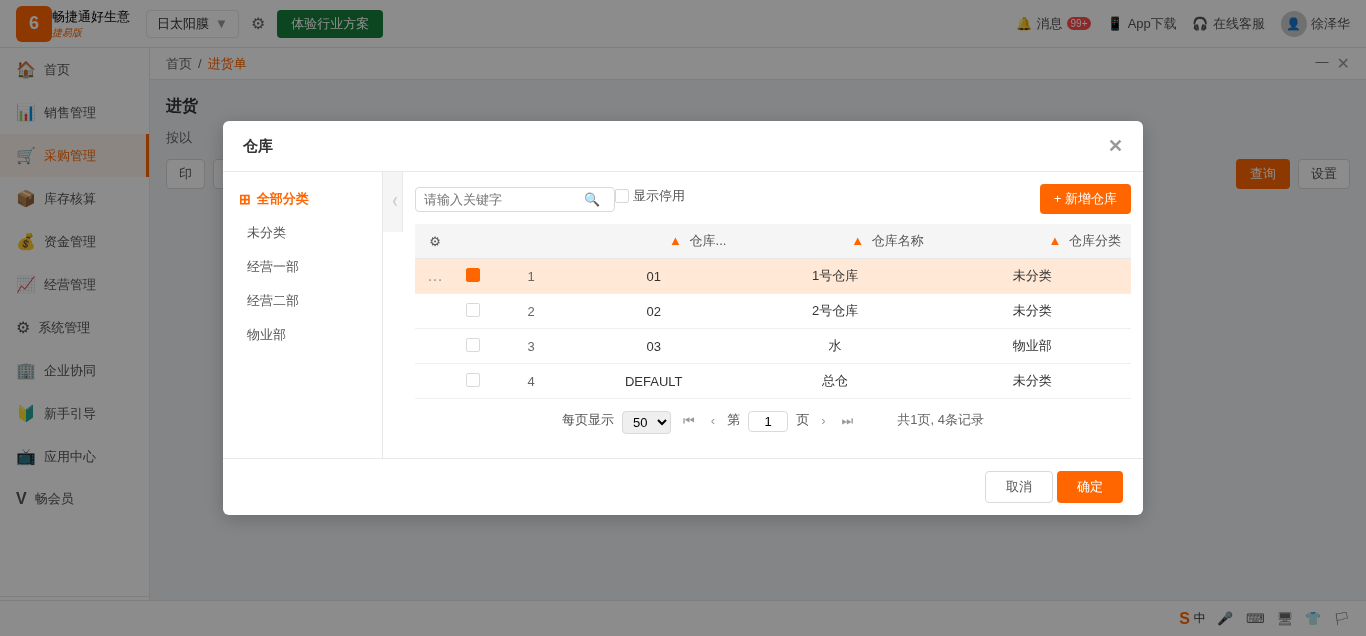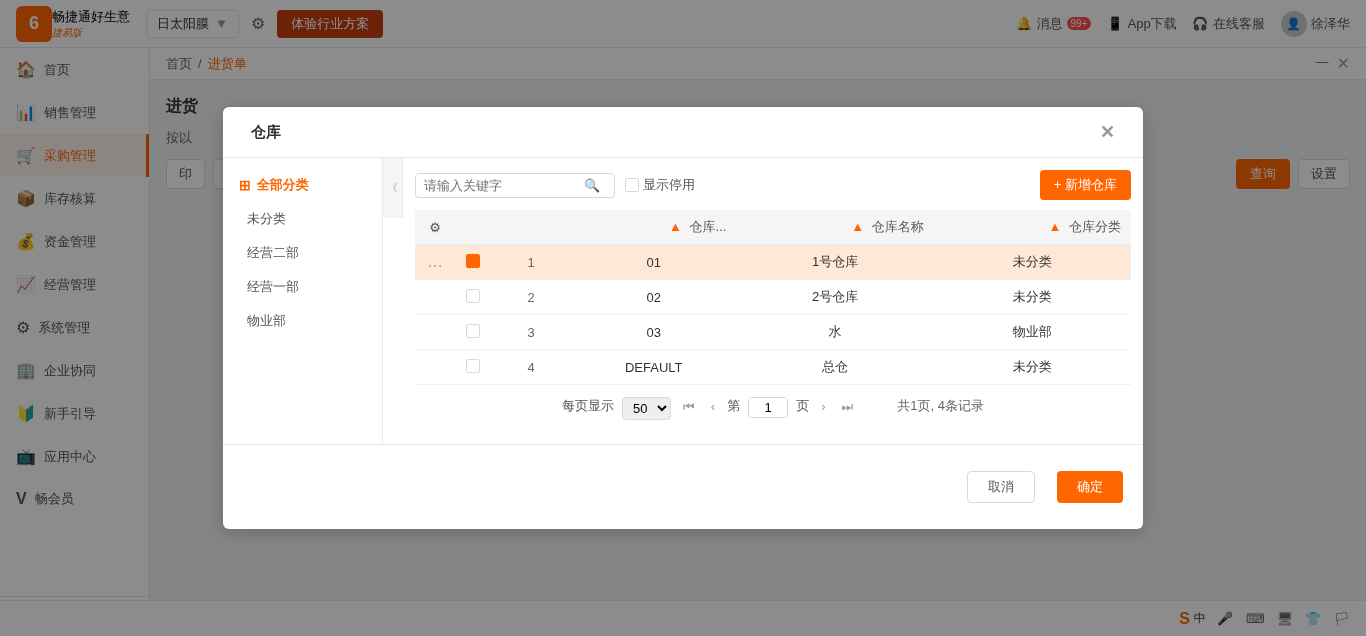--- a/index.html
+++ b/index.html
@@ -30,21 +30,21 @@
     }
     .logo-sub { font-size: 10px; color: #ff6600; font-style: italic; }
     .topbar-store {
       display: flex; align-items: center; color: #333; font-size: 13px;
       padding: 4px 10px; border: 1px solid #e8e8e8; border-radius: 4px;
       cursor: pointer; margin-right: 12px;
     }
     .topbar-store .arrow { margin-left: 6px; color: #999; }
     .topbar-gear { margin-right: 12px; cursor: pointer; color: #666; font-size: 16px; }
     .topbar-trial {
-      background: #c2410c; color: #fff; padding: 5px 14px;
+      background: #15803d; color: #fff; padding: 5px 14px;
       border-radius: 4px; font-size: 13px; cursor: pointer; margin-right: auto;
     }
     .topbar-right { display: flex; align-items: center; gap: 16px; }
     .topbar-notify { position: relative; cursor: pointer; color: #555; font-size: 13px; display: flex; align-items: center; gap: 4px; }
     .badge { background: #ff4d4f; color: #fff; font-size: 10px; border-radius: 8px; padding: 1px 4px; }
     .topbar-app { cursor: pointer; color: #555; font-size: 13px; display: flex; align-items: center; gap: 4px; }
     .topbar-service { cursor: pointer; color: #555; font-size: 13px; display: flex; align-items: center; gap: 4px; }
     .topbar-user { cursor: pointer; color: #555; font-size: 13px; display: flex; align-items: center; gap: 4px; }
     .user-avatar { width: 26px; height: 26px; border-radius: 50%; background: #ccc; display: flex; align-items: center; justify-content: center; color: #fff; font-size: 12px; }
 
@@ -114,21 +114,21 @@
       background: #fff;
       border-radius: 6px;
       width: 920px;
       max-height: 90vh;
       box-shadow: 0 4px 20px rgba(0,0,0,0.2);
       display: flex;
       flex-direction: column;
       overflow: hidden;
     }
     .modal-header {
-      padding: 14px 28px;
+      padding: 14px 20px;
       border-bottom: 1px solid #e8e8e8;
       display: flex; align-items: center; justify-content: space-between;
       font-size: 15px; font-weight: bold; color: #333;
     }
     .modal-close { cursor: pointer; color: #999; font-size: 18px; }
     .modal-body { display: flex; flex: 1; overflow: hidden; }
 
     
     .modal-sidebar {
       width: 160px;
@@ -157,21 +157,21 @@
     }
 
     
     .modal-content-area { flex: 1; display: flex; flex-direction: column; overflow: hidden; padding: 12px; }
 
     
     .modal-search-row {
       display: flex; align-items: center; justify-content: space-between;
       margin-bottom: 10px;
     }
-    .search-group { display: flex; align-items: center; gap: 10px; }
+    .search-group { display: flex; align-items: flex-start; }
     .search-box {
       display: flex; align-items: center;
       border: 1px solid #d9d9d9; border-radius: 4px;
       padding: 4px 8px; width: 200px; background: #fff;
     }
     .search-box input {
       border: none; outline: none; font-size: 13px; color: #333; width: 160px;
     }
     .search-box .search-icon-btn { cursor: pointer; color: #999; }
     .show-disabled { display: flex; align-items: center; gap: 4px; color: #555; font-size: 13px; cursor: pointer; }
@@ -220,22 +220,22 @@
     .pagination input {
       width: 40px; border: 1px solid #d9d9d9; border-radius: 4px;
       text-align: center; padding: 2px 4px; font-size: 13px;
     }
     .page-nav { cursor: pointer; color: #999; padding: 2px 4px; }
     .page-info { color: #666; margin-left: 32px; }
 
     
     .modal-footer {
       border-top: 1px solid #e8e8e8;
-      padding: 26px 20px;
-      display: flex; justify-content: flex-end; gap: 22px;
+      padding: 12px 20px;
+      display: flex; justify-content: flex-end; gap: 4px;
     }
     .btn-cancel {
       background: #fff; color: #555; border: 1px solid #d9d9d9;
       padding: 6px 20px; border-radius: 4px; cursor: pointer; font-size: 13px;
     }
     .btn-confirm {
       background: #ff6600; color: #fff; border: none;
       padding: 6px 20px; border-radius: 4px; cursor: pointer; font-size: 13px;
     }
 
@@ -385,24 +385,24 @@
 
       <div class="modal-sidebar" style="position:relative;">
         <div class="modal-sidebar-header">
           <span style="font-size:14px;">⊞</span>
           <span>全部分类</span>
         </div>
         <div class="modal-sidebar-item">
           <span>未分类</span>
         </div>
         <div class="modal-sidebar-item">
+          <span>经营一部</span>
+        </div>
+        <div class="modal-sidebar-item">
           <span>经营二部</span>
-        </div>
-        <div class="modal-sidebar-item">
-          <span>经营一部</span>
         </div>
         <div class="modal-sidebar-item">
           <span>物业部</span>
         </div>
       </div>
 
       <div class="collapse-btn">《</div>
 
       <div class="modal-content-area">
 

